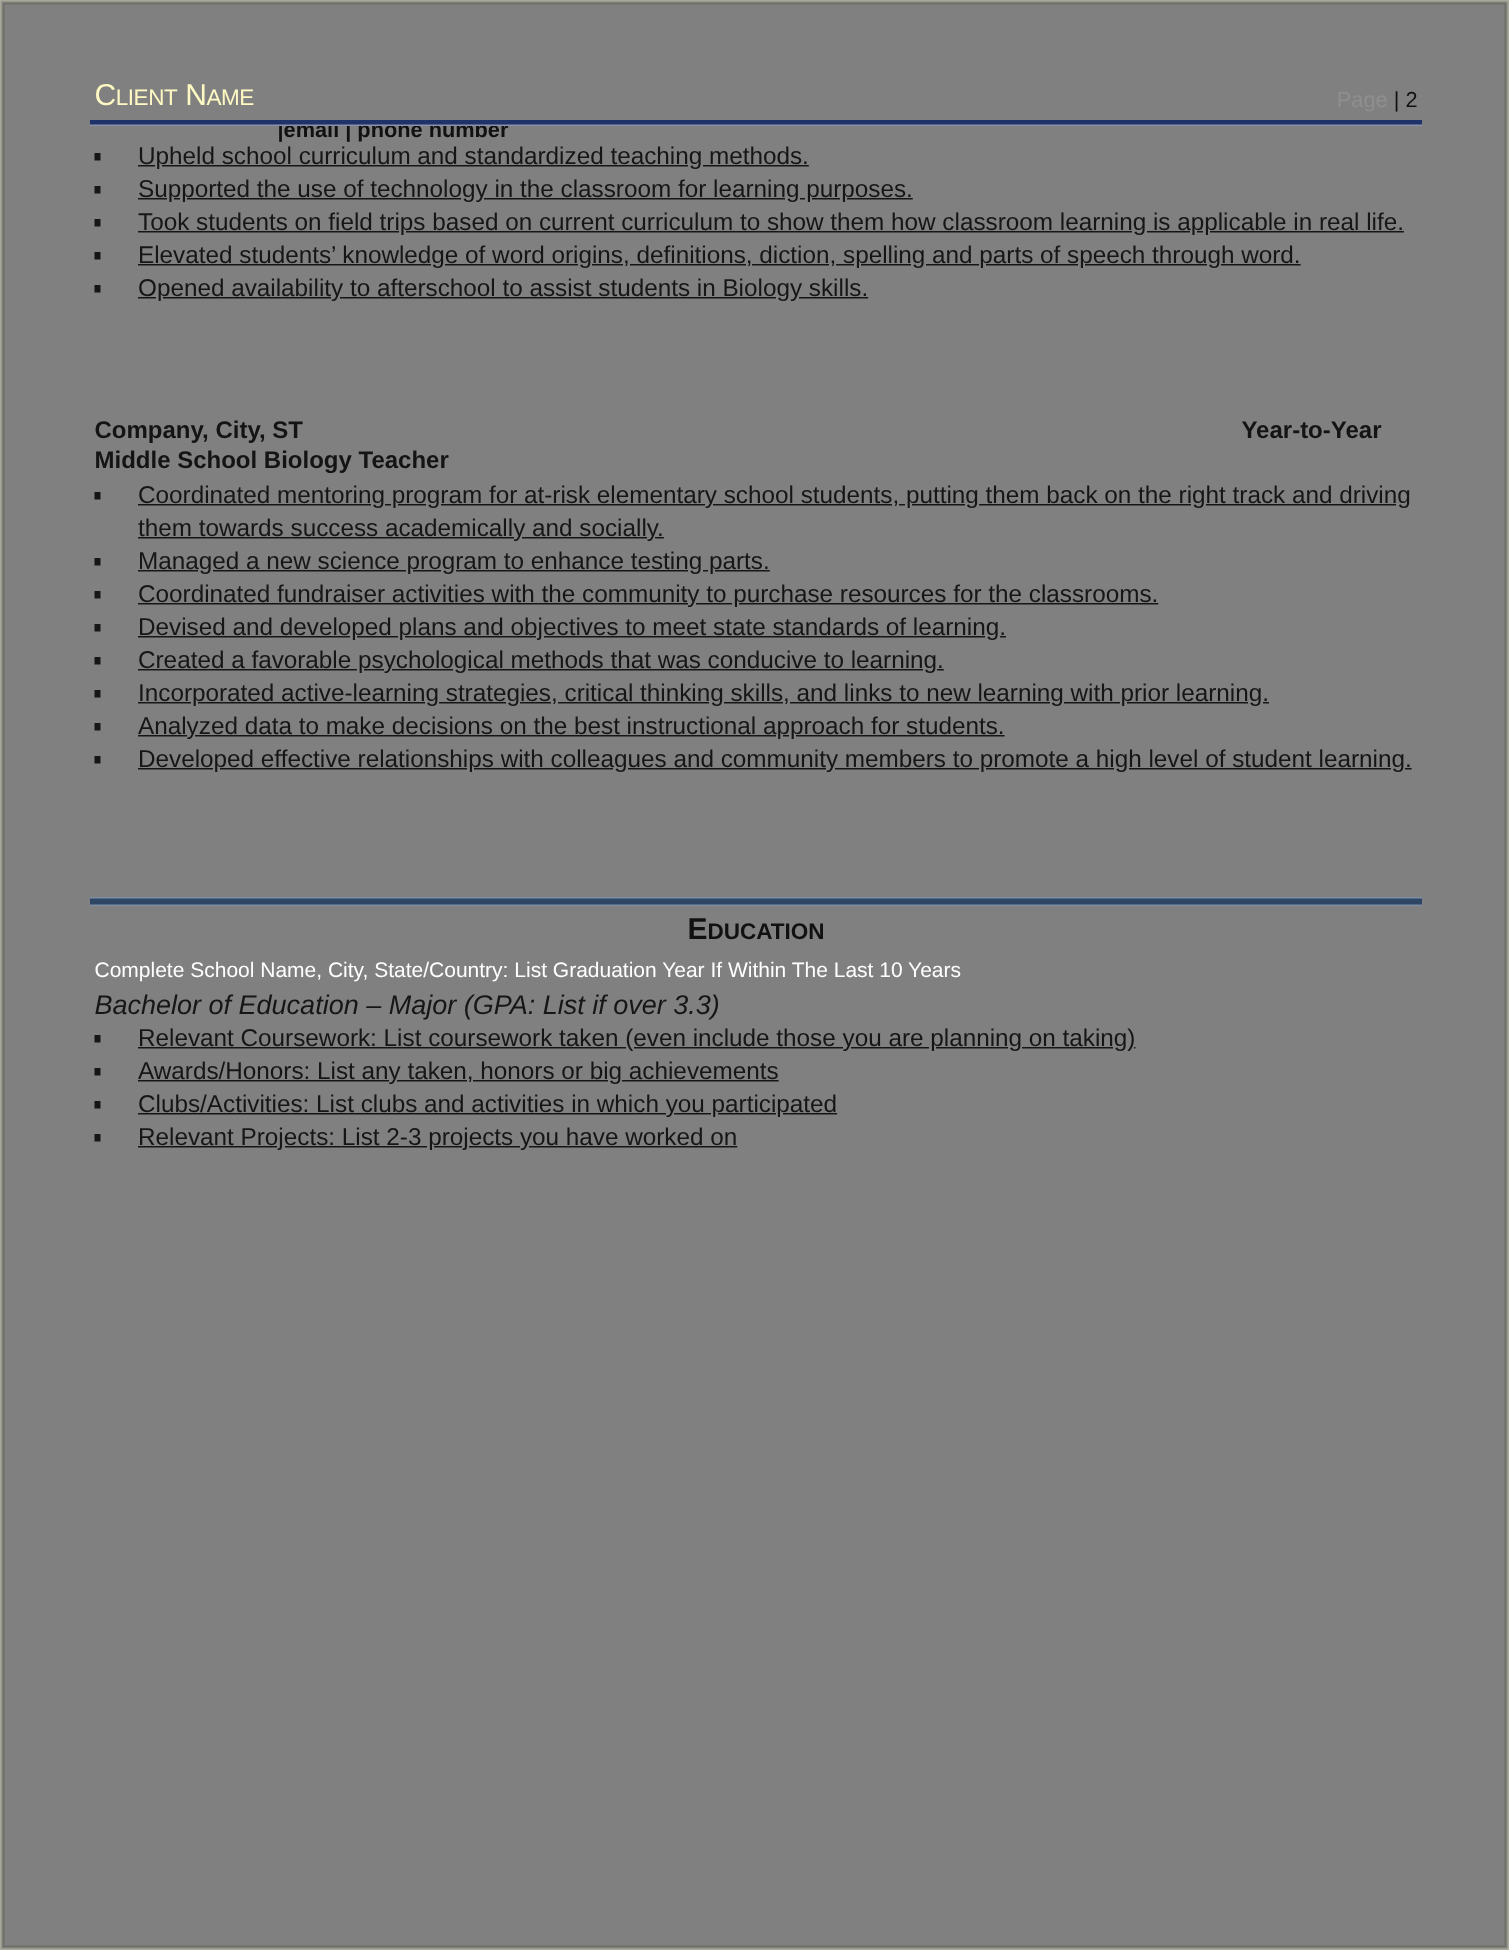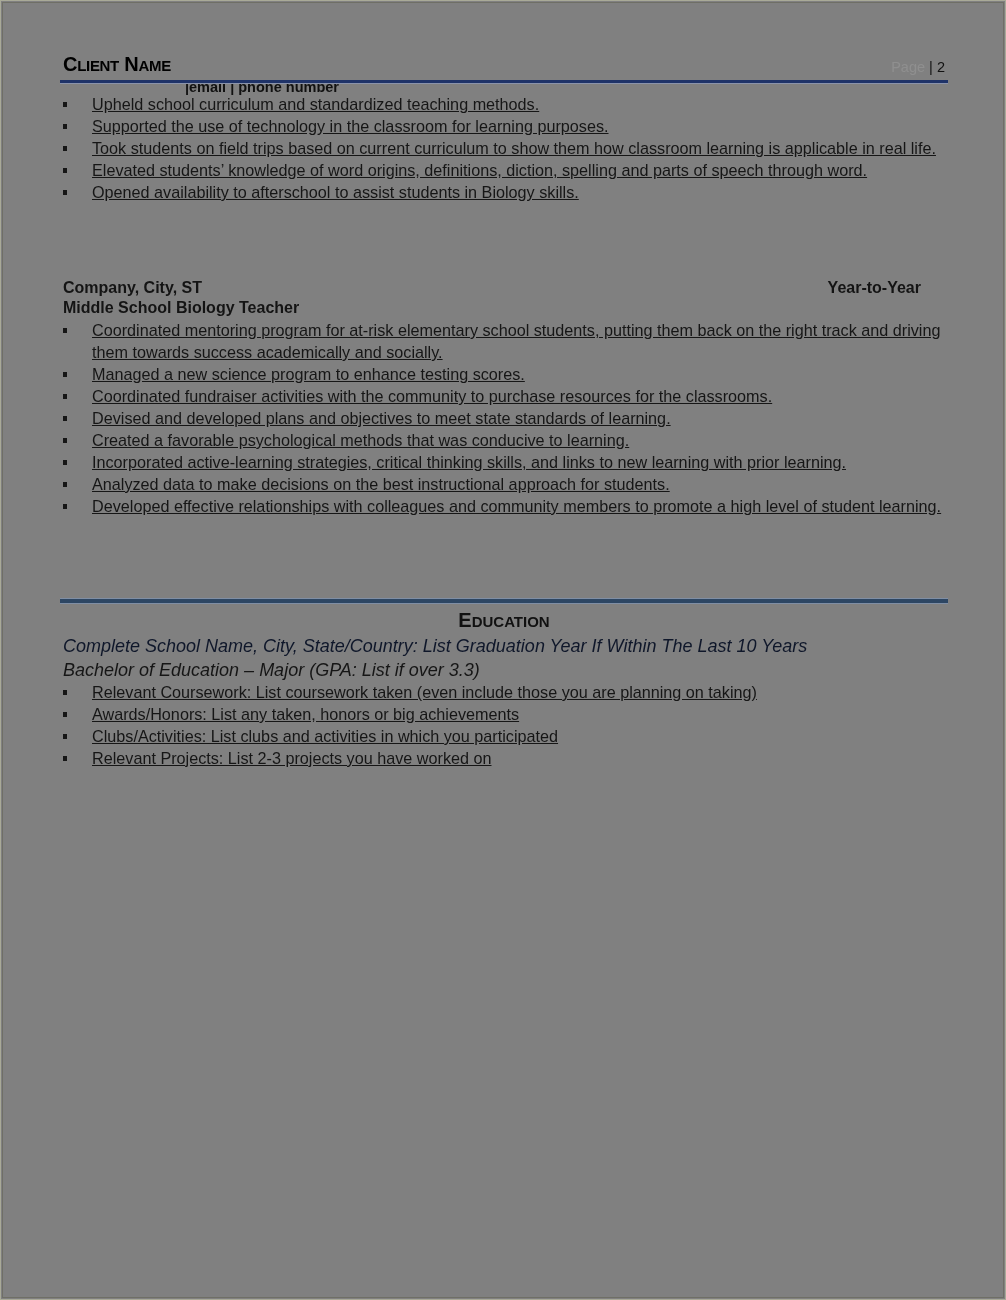--- a/index.html
+++ b/index.html
@@ -26,24 +26,24 @@
       position: absolute;
       left: 62px;
       top: 52px;
       width: 884px;
       height: 26px;
     }
     .client-name {
       position: absolute;
       left: 0;
       top: 0;
-      font-weight: bold;
+      font-weight: normal;
       font-size: 20px;
       letter-spacing: -0.3px;
-      color: #000000;
+      color: #fef9c3;
       white-space: nowrap;
     }
     .client-name .sc { font-size: 15px; }
     .contact {
       position: absolute;
       left: 122px;
       top: 6px;
       font-weight: bold;
       font-size: 14.5px;
       color: #111;
@@ -125,25 +125,24 @@
       font-weight: bold;
       font-size: 20px;
       line-height: 24px;
       color: #111;
     }
     .edu-title .sc { font-size: 15px; }
     .edu-school {
       position: absolute;
       left: 62px;
       top: 633px;
-      font-size: 18px;
+      font-size: 14px;
       line-height: 24px;
       white-space: nowrap;
-      color: #0f172a;
-      font-style: italic;
+      color: #ffffff;
     }
     .edu-degree {
       position: absolute;
       left: 62px;
       top: 657px;
       font-size: 18px;
       line-height: 24px;
       font-style: italic;
       white-space: nowrap;
       color: #161616;
@@ -173,21 +172,21 @@
 
   <div class="job-head">
     <div class="company">Company, City, ST</div>
     <div class="dates">Year-to-Year</div>
     <div class="title">Middle School Biology Teacher</div>
   </div>
 
   <div class="block" style="top:318px;">
     <ul class="bullets">
       <li><span class="bullet"></span><span>Coordinated mentoring program for at-risk elementary school students, putting them back on the right track and driving them towards success academically and socially.</span></li>
-      <li><span class="bullet"></span><span>Managed a new science program to enhance testing scores.</span></li>
+      <li><span class="bullet"></span><span>Managed a new science program to enhance testing parts.</span></li>
       <li><span class="bullet"></span><span>Coordinated fundraiser activities with the community to purchase resources for the classrooms.</span></li>
       <li><span class="bullet"></span><span>Devised and developed plans and objectives to meet state standards of learning.</span></li>
       <li><span class="bullet"></span><span>Created a favorable psychological methods that was conducive to learning.</span></li>
       <li><span class="bullet"></span><span>Incorporated active-learning strategies, critical thinking skills, and links to new learning with prior learning.</span></li>
       <li><span class="bullet"></span><span>Analyzed data to make decisions on the best instructional approach for students.</span></li>
       <li><span class="bullet"></span><span>Developed effective relationships with colleagues and community members to promote a high level of student learning.</span></li>
     </ul>
   </div>
 
   <div class="rule-edu"></div>

